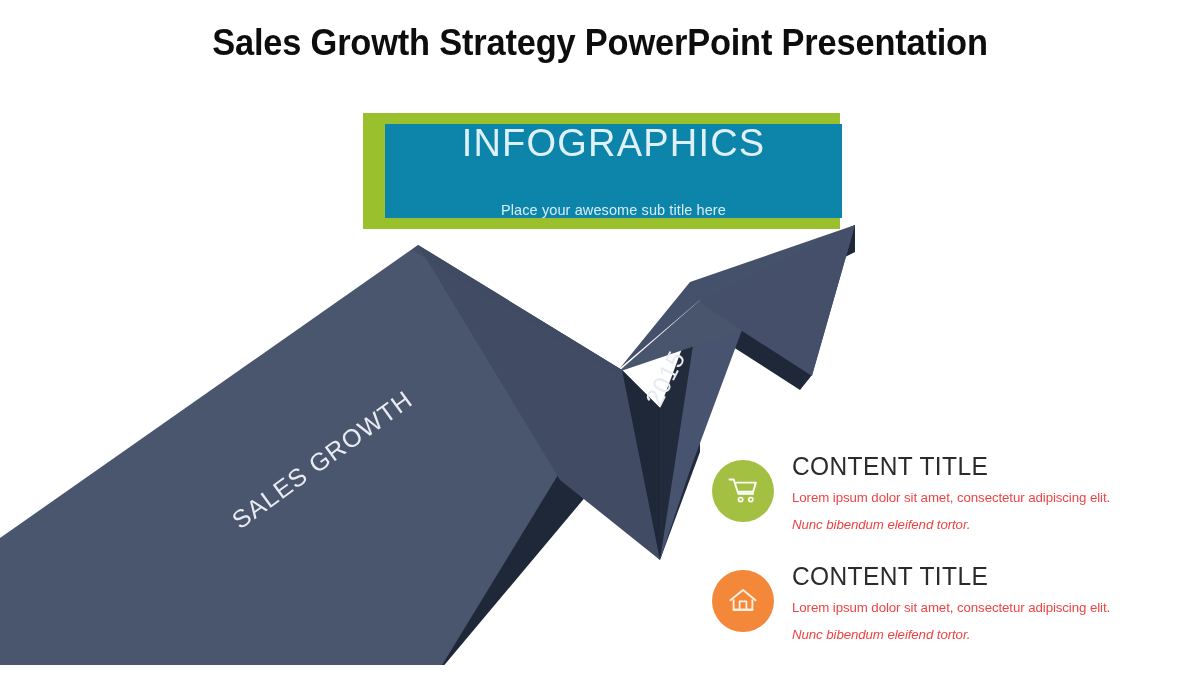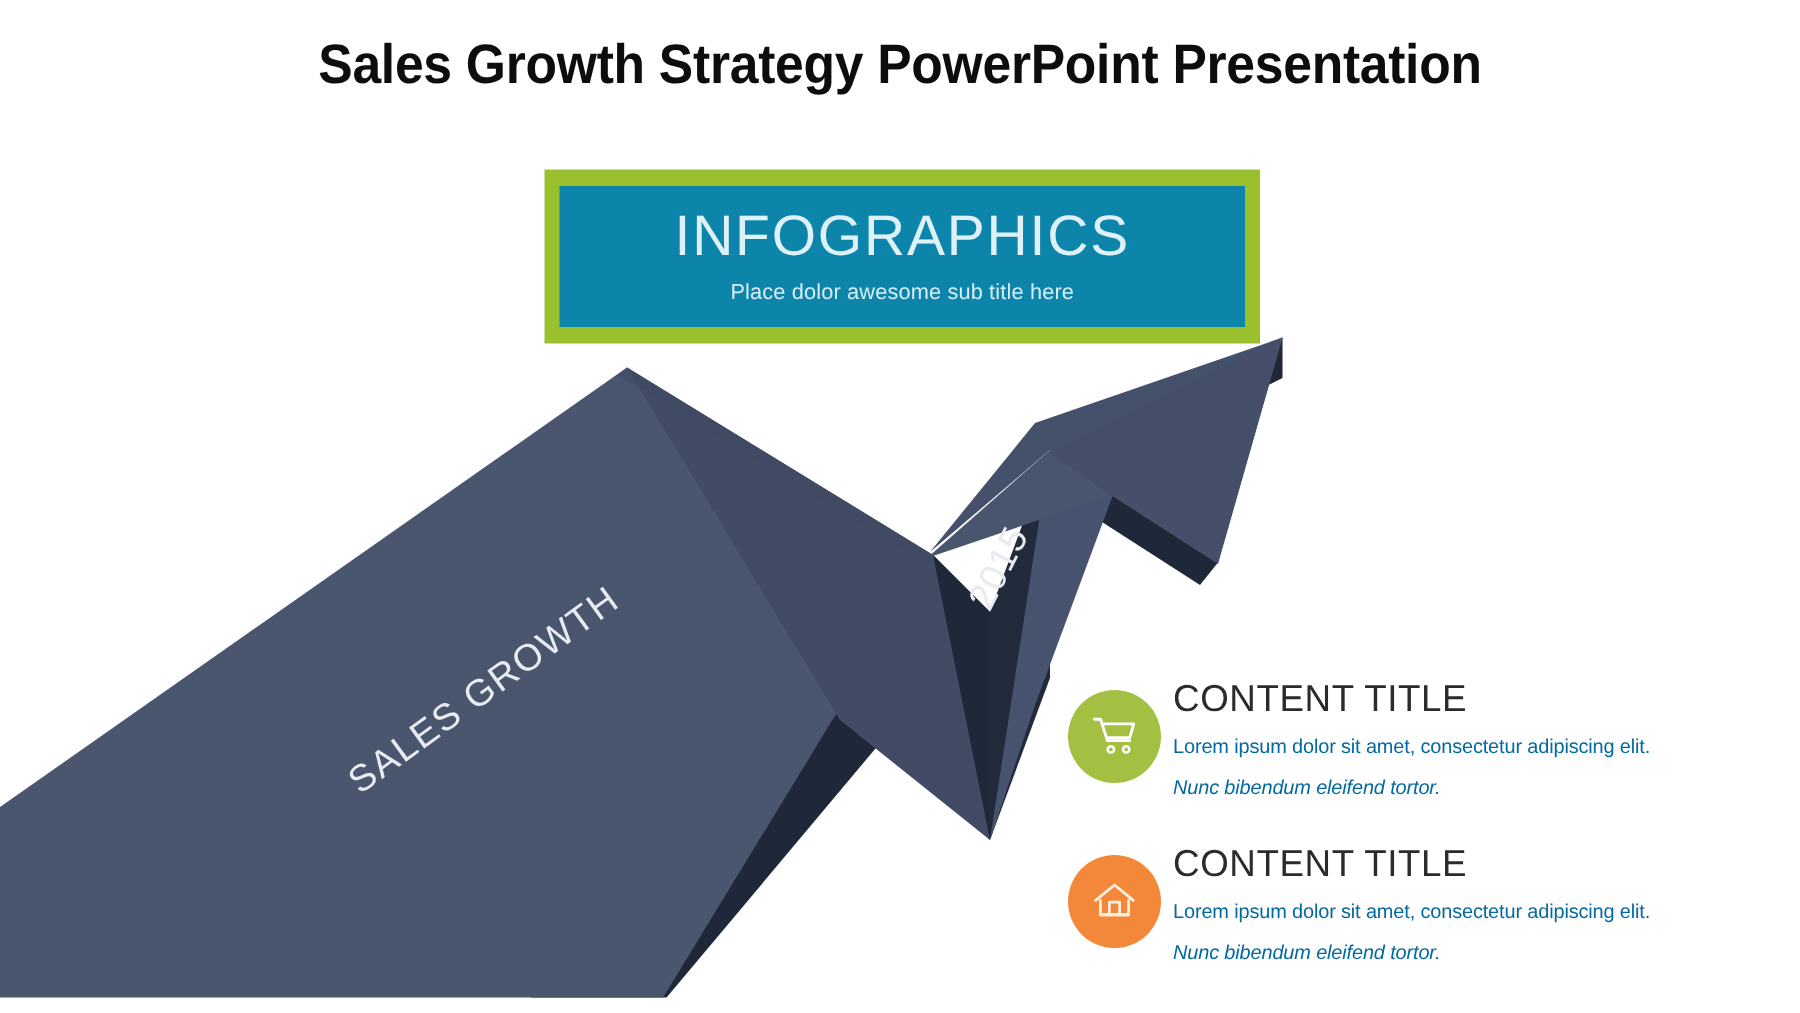--- a/index.html
+++ b/index.html
@@ -49,27 +49,27 @@
   
   #banner {
     position:absolute;
     left:363px; top:113px;
     width:477px; height:116px;
     background:#9bc02d;
     z-index:5;
   }
   #banner-inner {
     position:absolute;
-    left:10px; top:11px;
+    left:22px; top:11px;
     width:457px; height:94px;
     background:#0d85ab;
     display:flex;
     flex-direction:column;
     align-items:center;
-    justify-content:center;
+    justify-content:space-between;
   }
   #banner-title {
     font-size:38px;
     font-weight:400;
     color:#dff1f8;
     letter-spacing:1.2px;
     line-height:1.05;
   }
   #banner-subtitle {
     margin-top:9px;
@@ -91,34 +91,34 @@
 
   .content-icon {
     width:62px; height:62px;
     border-radius:50%;
     flex:0 0 62px;
     display:flex;
     align-items:center;
     justify-content:center;
     margin-top:8px;
   }
-  .content-text { margin-left:8px; padding-top:0; }
+  .content-text { margin-left:18px; padding-top:0; }
   .content-title {
     font-size:25px;
     font-weight:400;
     color:#2b2b2b;
     letter-spacing:0.4px;
     line-height:1.18;
     transform:scaleX(0.98);
     transform-origin:left center;
     white-space:nowrap;
   }
   .content-desc {
     font-size:13.3px;
-    color:#0369a1;
+    color:#ef4444;
     line-height:1.0;
     margin-top:9px;
     white-space:nowrap;
     letter-spacing:-0.1px;
   }
   .content-desc.second { margin-top:14px;font-style:italic; }
 </style>
 </head>
 <body>
 
@@ -153,21 +153,21 @@
     <polygon points="418,245 622,370 618,376 412,250" fill="#3f4a63" opacity="0.55"></polygon>
 
     <text class="arrow-label" x="240" y="530" font-size="25" letter-spacing="1.2" transform="rotate(-36 240 530)">SALES GROWTH</text>
 
     <text class="arrow-label" x="660" y="408" font-size="25" letter-spacing="0.5" transform="rotate(-63 660 408)">2015</text>
   </svg>
 
   <div id="banner">
     <div id="banner-inner">
       <div id="banner-title">INFOGRAPHICS</div>
-      <div id="banner-subtitle">Place dolor awesome sub title here</div>
+      <div id="banner-subtitle">Place your awesome sub title here</div>
     </div>
   </div>
 
   <div class="content-block" id="content-block-1">
     <div class="content-icon" style="background:#a4c043;">
       <svg width="30" height="28" viewBox="0 0 30 28">
         <path d="M1.5 2.5 h4.2 l4.6 14.2 h14.8" fill="none" stroke="#ffffff" stroke-width="1.9" stroke-linecap="round" stroke-linejoin="round"></path>
         <path d="M8.2 5.6 h19.6 l-2.6 9.2 h-14.1" fill="none" stroke="#ffffff" stroke-width="1.9" stroke-linecap="round" stroke-linejoin="round"></path>
         <circle cx="12.6" cy="22.6" r="2.1" fill="none" stroke="#ffffff" stroke-width="1.7"></circle>
         <circle cx="22.8" cy="22.6" r="2.1" fill="none" stroke="#ffffff" stroke-width="1.7"></circle>

